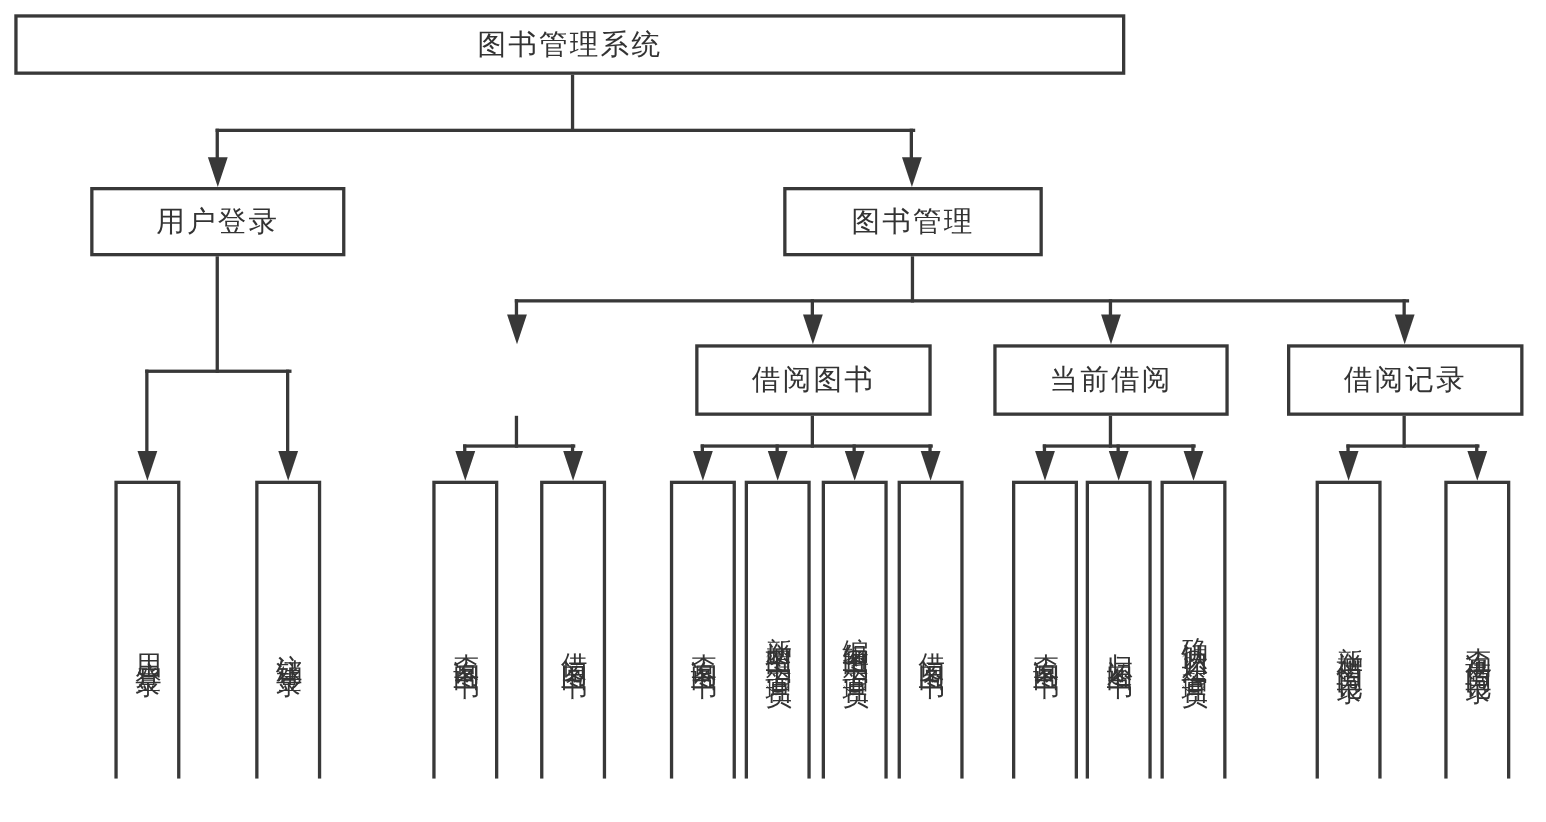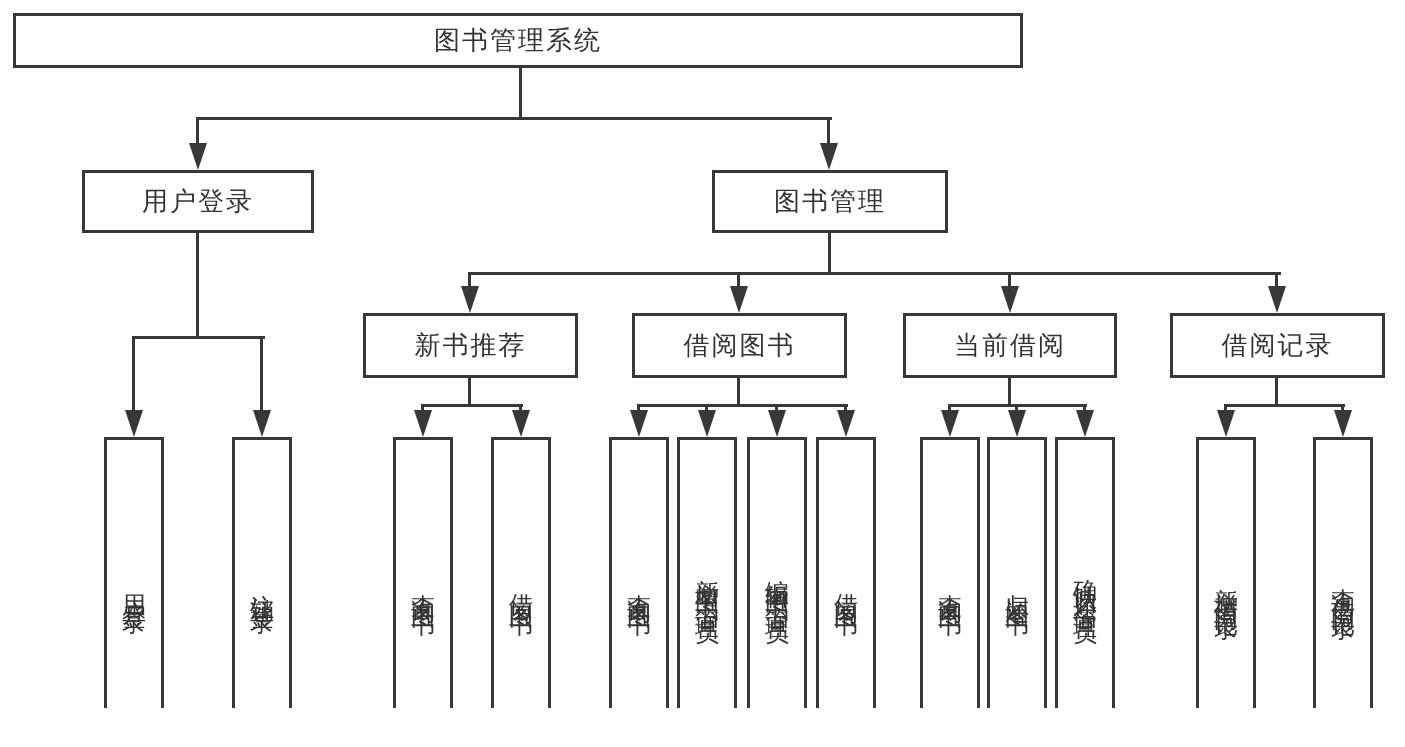--- a/index.html
+++ b/index.html
@@ -98,23 +98,20 @@
   <div class="hl" style="left:468px; top:272px; width:813px;"></div>
   <div class="vl" style="left:468px; top:272px; height:18px;"></div>
   <div class="ah" style="left:461px; top:286px;"></div>
   <div class="vl" style="left:737px; top:272px; height:18px;"></div>
   <div class="ah" style="left:730px; top:286px;"></div>
   <div class="vl" style="left:1008px; top:272px; height:18px;"></div>
   <div class="ah" style="left:1001px; top:286px;"></div>
   <div class="vl" style="left:1275px; top:272px; height:18px;"></div>
   <div class="ah" style="left:1268px; top:286px;"></div>
 
-  <div class="node" style="left:363px; top:313px; width:215px; height:65px;">
-    <span>新书推荐</span>
-  </div>
   <div class="node" style="left:632px; top:313px; width:215px; height:65px;">
     <span>借阅图书</span>
   </div>
   <div class="node" style="left:903px; top:313px; width:214px; height:65px;">
     <span>当前借阅</span>
   </div>
   <div class="node" style="left:1170px; top:313px; width:215px; height:65px;">
     <span>借阅记录</span>
   </div>
 

